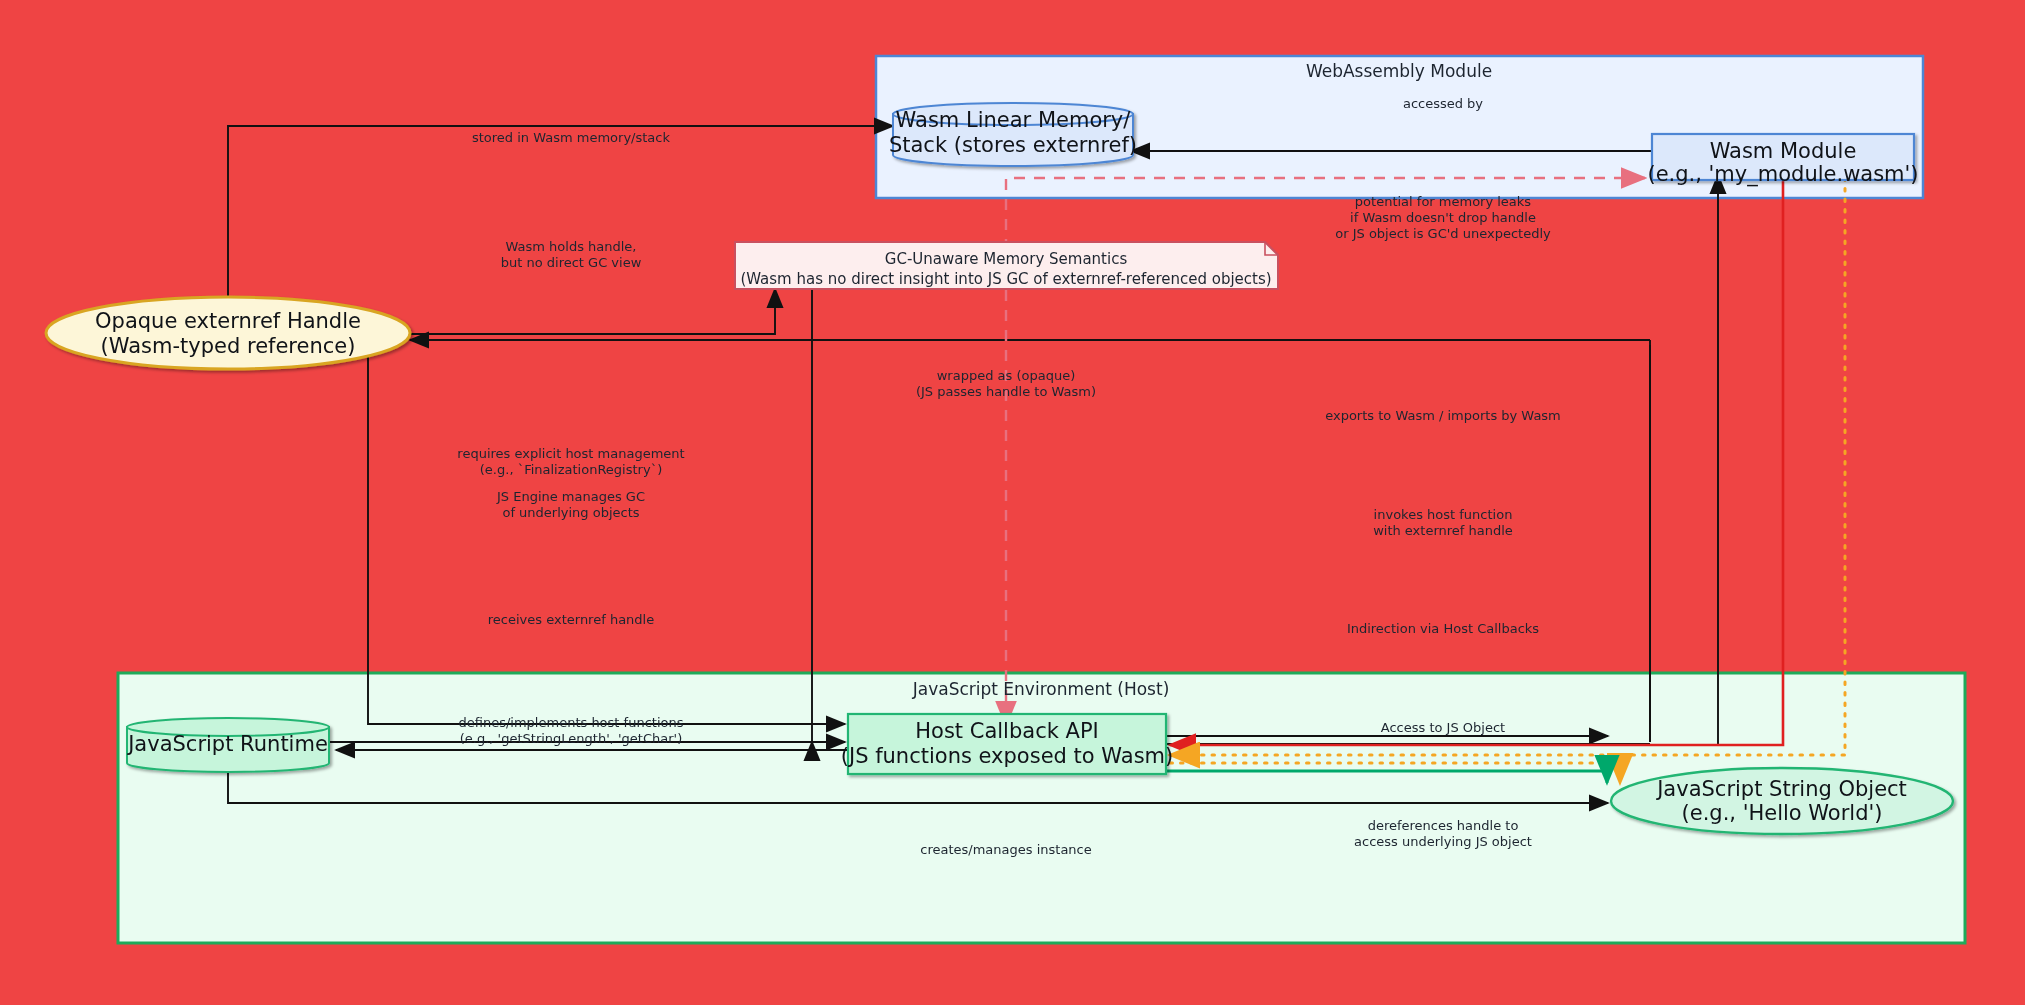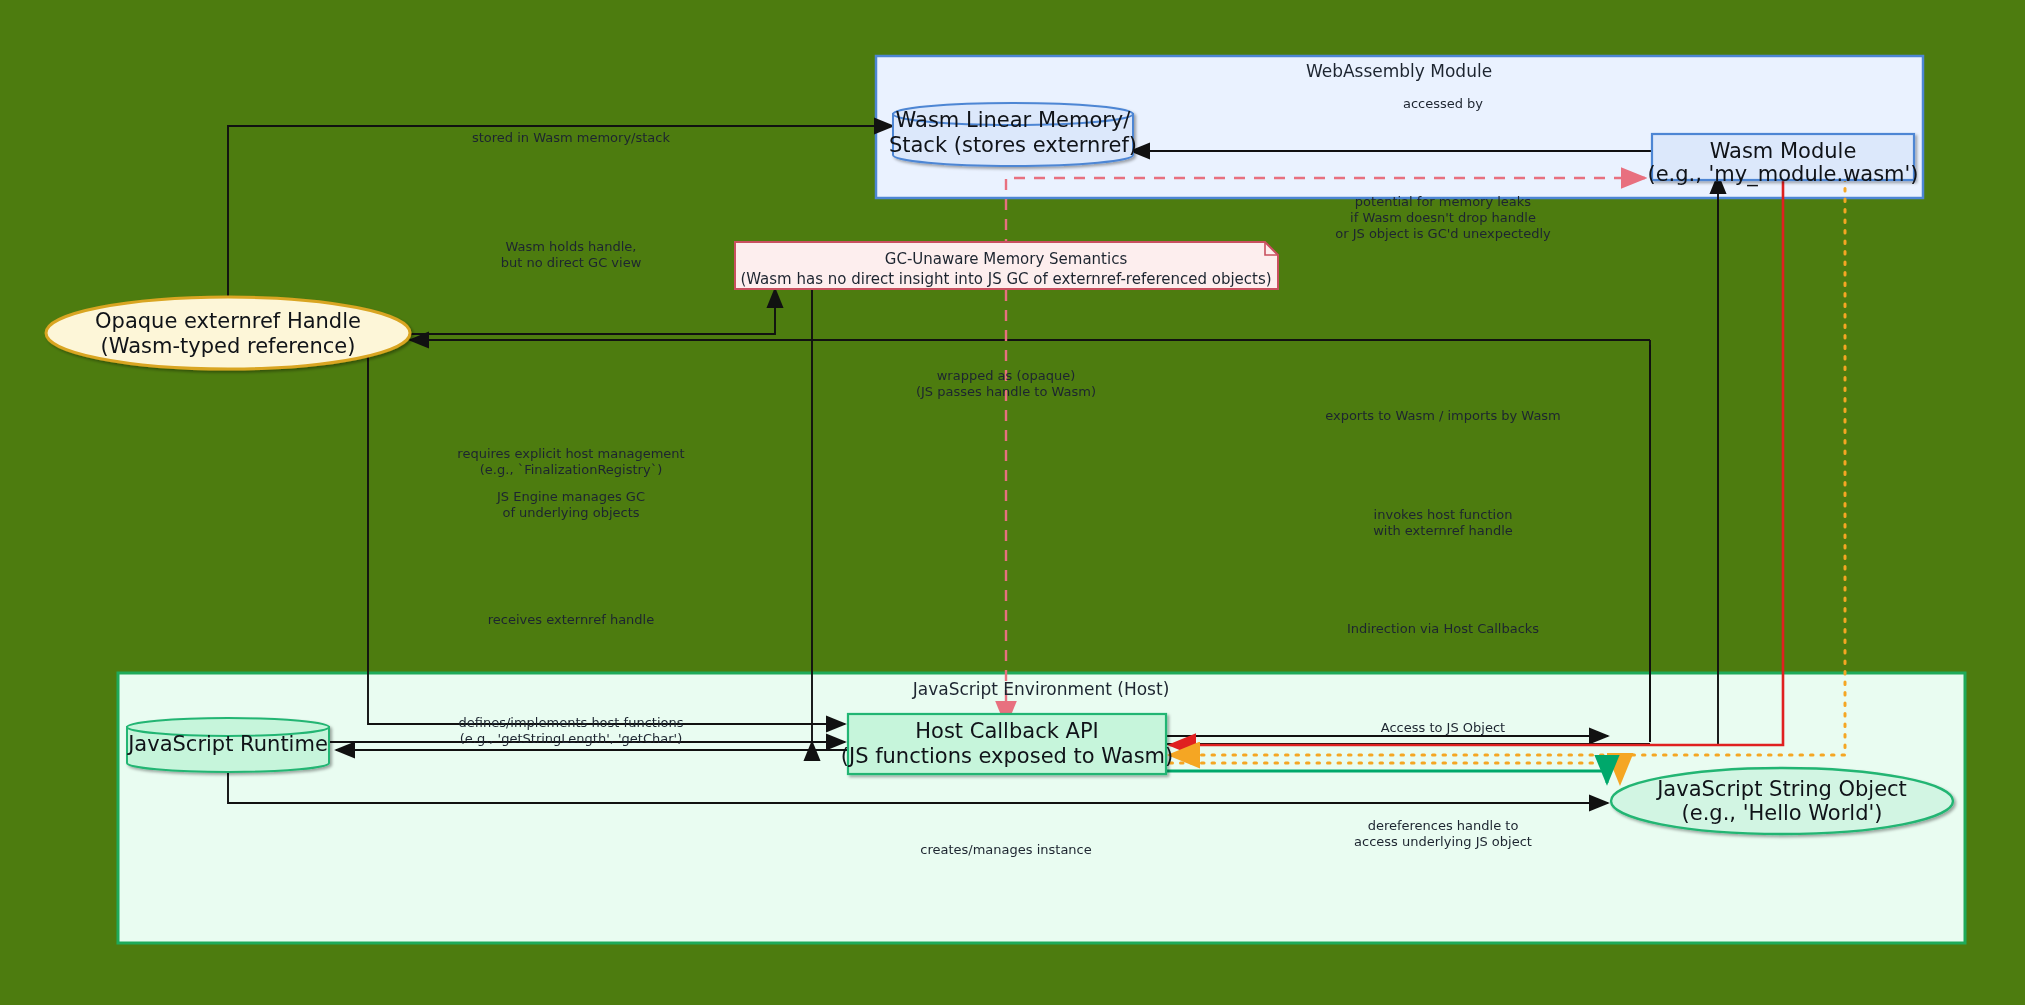--- a/index.html
+++ b/index.html
@@ -1,18 +1,18 @@
 <!DOCTYPE html>
 <html><head>
 <meta charset="utf-8">
 <style>
   html,body{margin:0;padding:0;background:#2f3a4a;}
   body{width:2025px;height:1005px;overflow:hidden;
        font-family:"DejaVu Sans", sans-serif;}
-  #stage{position:relative;width:2025px;height:1005px;background:#4d7c0f;}
+  #stage{position:relative;width:2025px;height:1005px;background:#ef4444;}
   svg.layer{position:absolute;left:0;top:0;width:2025px;height:1005px;}
   .edgelbl{font-family:"DejaVu Sans",sans-serif;font-size:13px;fill:#1d2530;}
   .contlbl{font-family:"DejaVu Sans",sans-serif;font-size:17px;fill:#1d2530;}
   .nodelbl{font-family:"DejaVu Sans",sans-serif;font-size:21px;fill:#101318;}
   .notelbl{font-family:"DejaVu Sans",sans-serif;font-size:15px;fill:#1d2530;}
 </style>
 </head>
 <body>
 
 <div id="stage">

